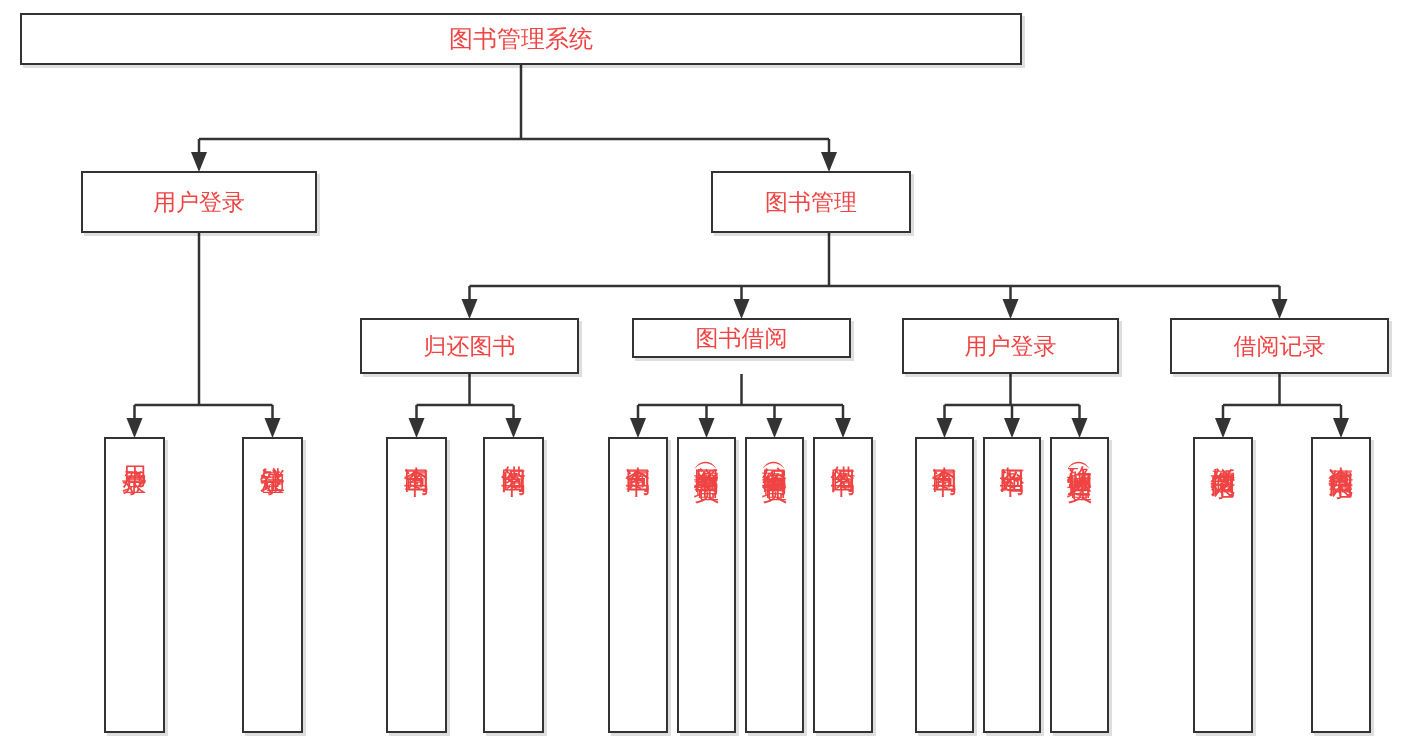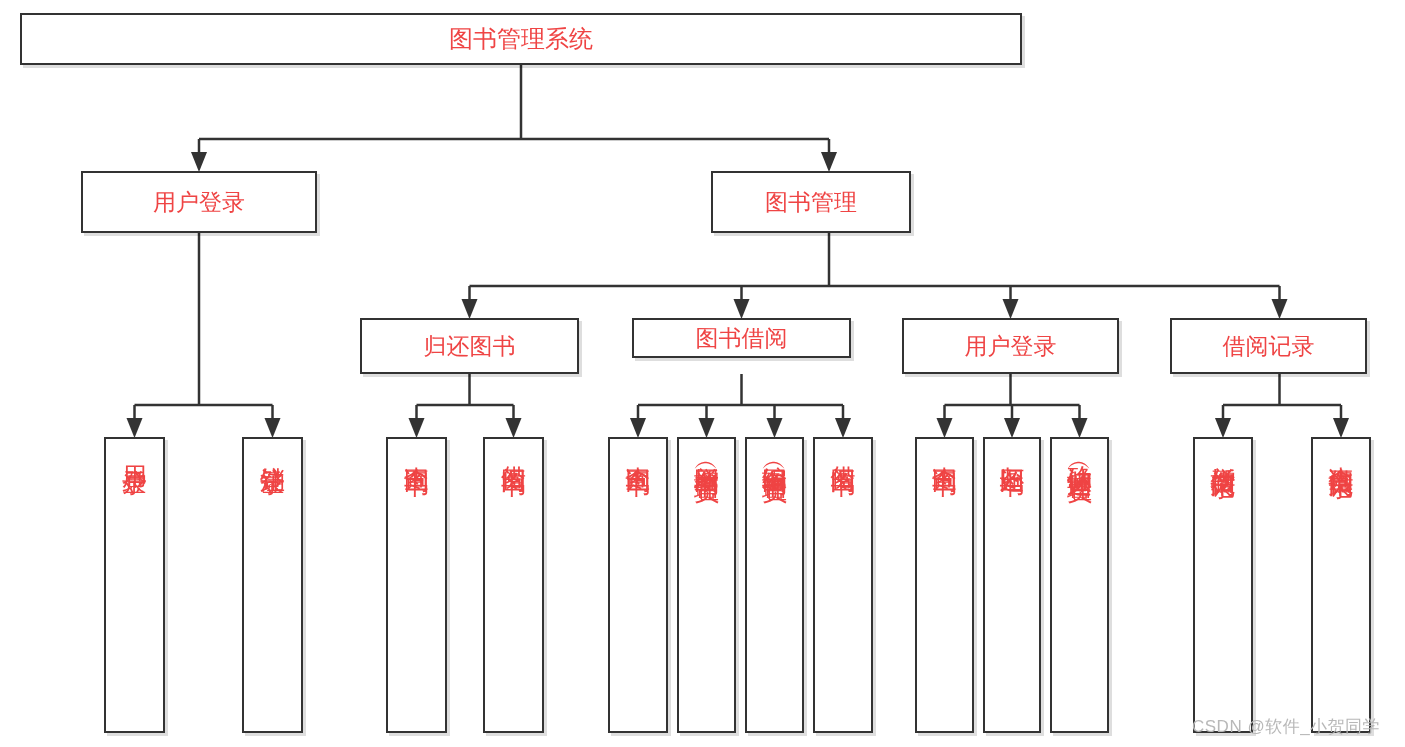--- a/index.html
+++ b/index.html
@@ -145,21 +145,21 @@
       </div>
       <div class="node h" style="left: 360px; top: 318px; width: 219px; height: 56px;">
         <span class="node-label">归还图书</span>
       </div>
       <div class="node h" style="left: 632px; top: 318px; width: 219px; height: 40px;">
         <span class="node-label">图书借阅</span>
       </div>
       <div class="node h" style="left: 902px; top: 318px; width: 217px; height: 56px;">
         <span class="node-label">用户登录</span>
       </div>
-      <div class="node h" style="left: 1170px; top: 318px; width: 197px; height: 56px;">
+      <div class="node h" style="left: 1170px; top: 318px; width: 219px; height: 56px;">
         <span class="node-label">借阅记录</span>
       </div>
       <div class="node v" style="left: 104px; top: 437px; width: 61px; height: 296px;">
         <span class="node-label">用户登录</span>
       </div>
       <div class="node v" style="left: 242px; top: 437px; width: 61px; height: 296px;">
         <span class="node-label">注销登录</span>
       </div>
       <div class="node v" style="left: 386px; top: 437px; width: 61px; height: 296px;">
         <span class="node-label">查询图书</span>
@@ -189,15 +189,14 @@
         <span class="node-label">确认归还（管理员）</span>
       </div>
       <div class="node v" style="left: 1193px; top: 437px; width: 60px; height: 296px;">
         <span class="node-label">新增借阅记录</span>
       </div>
       <div class="node v" style="left: 1311px; top: 437px; width: 60px; height: 296px;">
         <span class="node-label">查询借阅记录</span>
       </div>
     </div>
 
-  <div class="watermark" style="left: 1192px; top: 715px;">CSDN @软件_小贺同学</div>
 
 </div>
 
 </body></html>

